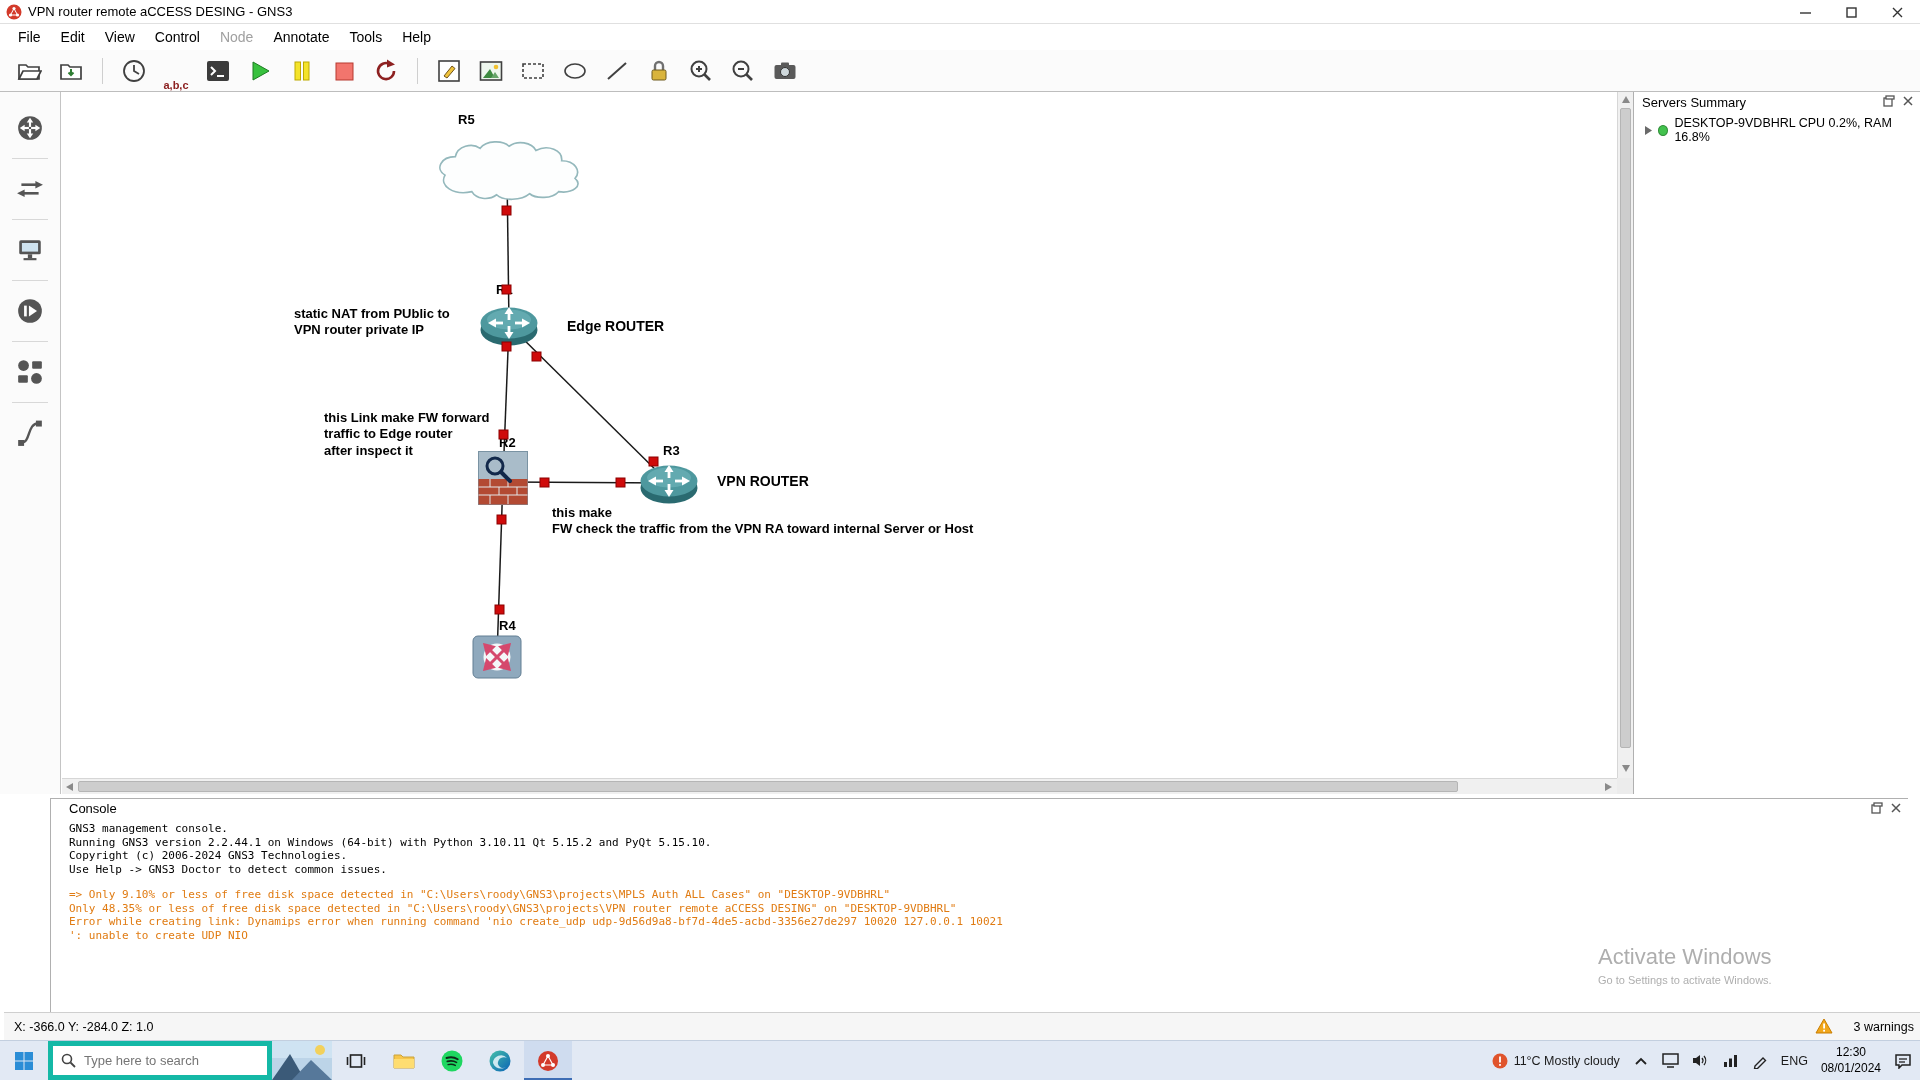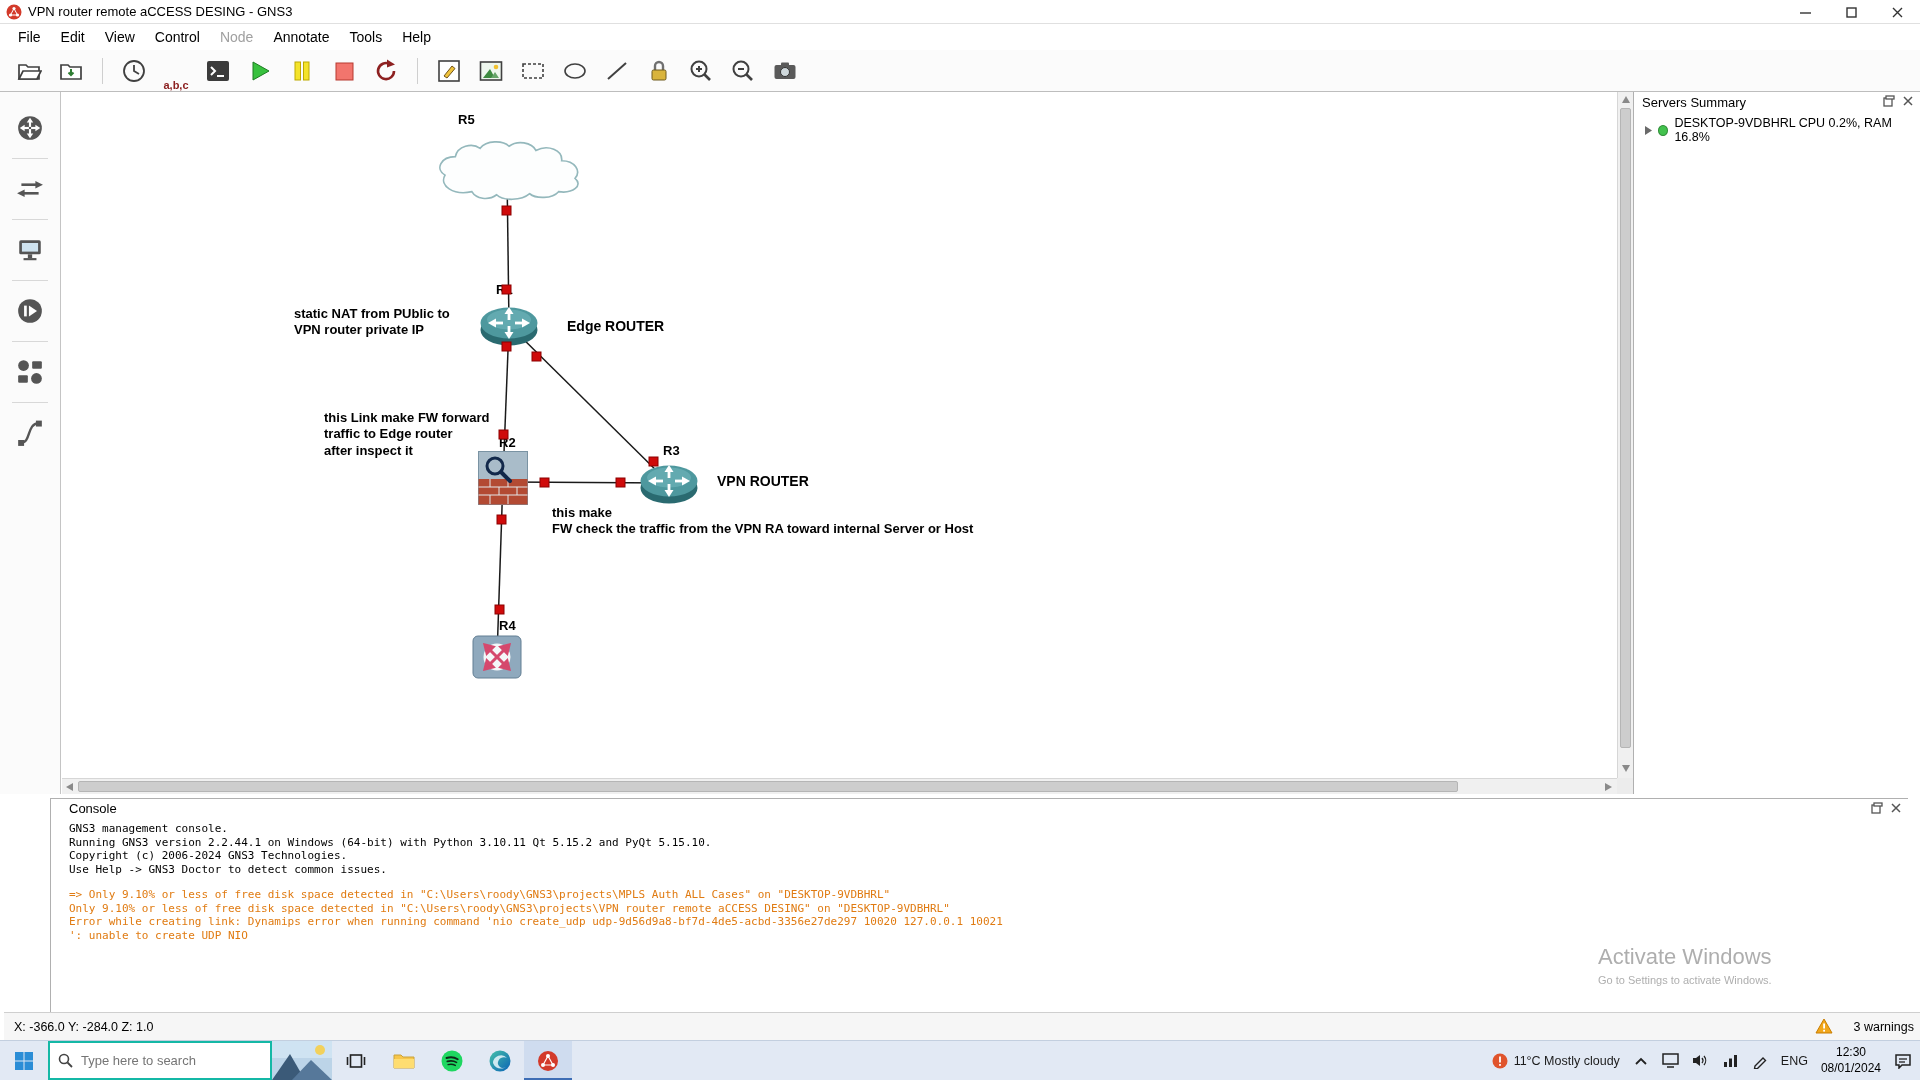--- a/index.html
+++ b/index.html
@@ -73,21 +73,21 @@
   .statusbar { left:4px; top:1012px; width:1920px; height:28px; background:#f6f6f6;
                border-top:1px solid #cfcfcf; display:flex; align-items:center;
                font-size:12.5px; padding:0 10px; }
   .statusright { margin-left:auto; display:flex; align-items:center; gap:21px; }
 
   
   .taskbar { left:0; top:1040px; width:1920px; height:40px; background:#e2e9f4;
              border-top:1px solid #c3cfdf; display:flex; align-items:stretch; }
   .tb-btn { width:48px; display:flex; align-items:center; justify-content:center; }
   .tb-btn.active { background:#cfdcef; box-shadow:inset 0 -2px 0 #3d6db5; }
-  .searchbox { width:224px; background:#fff; border:2px solid #14b8a6; display:flex;
+  .searchbox { width:224px; background:#fff; border:5px solid #14b8a6; display:flex;
                align-items:center; padding:0 8px; gap:8px; }
   .searchbox input { border:none; outline:none; font-size:13px; width:160px;
                      font-family:"Liberation Sans", sans-serif; background:transparent; color:#444; }
   .tray { margin-left:auto; display:flex; align-items:center; gap:13px; padding-right:8px; }
   .tray-txt { font-size:12.5px; color:#1b1b1b; }
   .clockblock { text-align:center; font-size:12px; line-height:1.3; }
   .weatherwrap { display:flex; align-items:center; gap:6px; }
 </style>
 </head>
 <body>
@@ -480,21 +480,21 @@
         </svg>
     </div>
   </div>
   <div class="console-body">
     <div class="cline">GNS3 management console.</div>
     <div class="cline">Running GNS3 version 2.2.44.1 on Windows (64-bit) with Python 3.10.11 Qt 5.15.2 and PyQt 5.15.10.</div>
     <div class="cline">Copyright (c) 2006-2024 GNS3 Technologies.</div>
     <div class="cline">Use Help -&gt; GNS3 Doctor to detect common issues.</div>
     <div class="cblank"></div>
     <div class="cline cwarn">=&gt; Only 9.10% or less of free disk space detected in "C:\Users\roody\GNS3\projects\MPLS Auth ALL Cases" on "DESKTOP-9VDBHRL"</div>
-    <div class="cline cwarn">Only 9.10% or less of free disk space detected in "C:\Users\roody\GNS3\projects\VPN router remote aCCESS DESING" on "DESKTOP-9VDBHRL"</div>
+    <div class="cline cwarn">Only 48.35% or less of free disk space detected in "C:\Users\roody\GNS3\projects\VPN router remote aCCESS DESING" on "DESKTOP-9VDBHRL"</div>
     <div class="cline cwarn">Error while creating link: Dynamips error when running command 'nio create_udp udp-9d56d9a8-bf7d-4de5-acbd-3356e27de297 10020 127.0.0.1 10021</div>
     <div class="cline cwarn">': unable to create UDP NIO</div>
   </div>
 </div>
 
 <div class="abs watermark">
   <div class="w1">Activate Windows</div>
   <div class="w2">Go to Settings to activate Windows.</div>
 </div>
 

